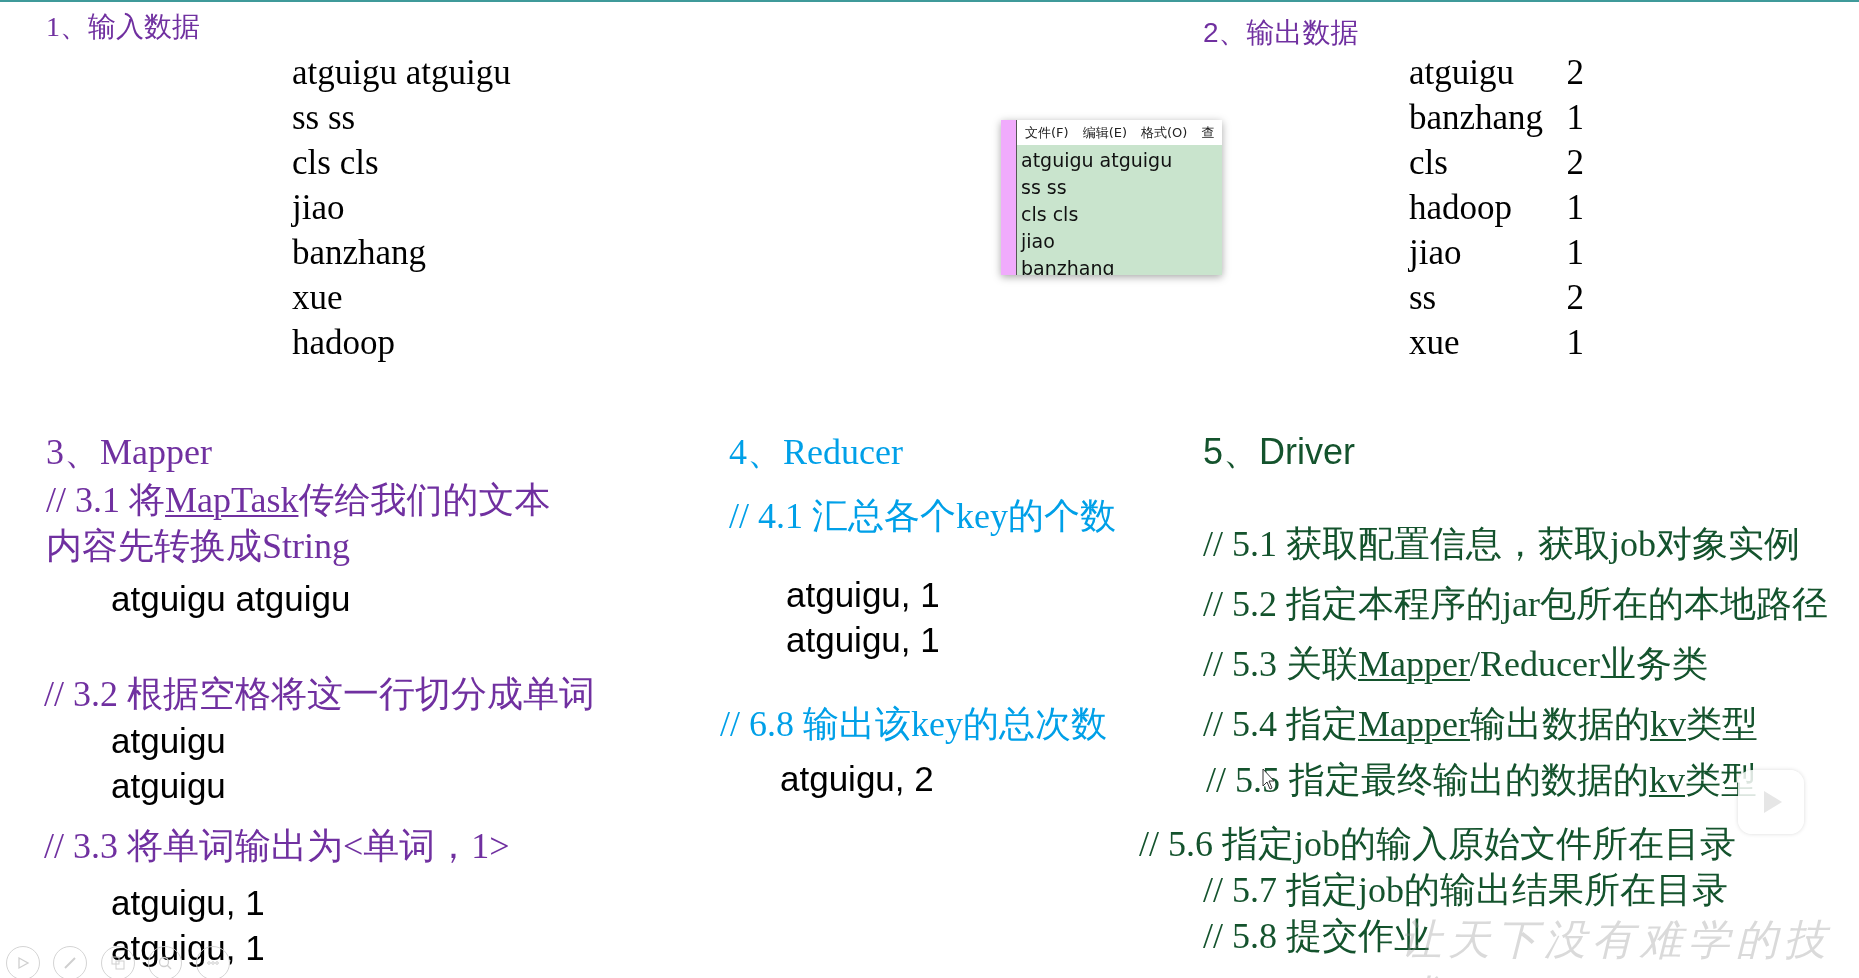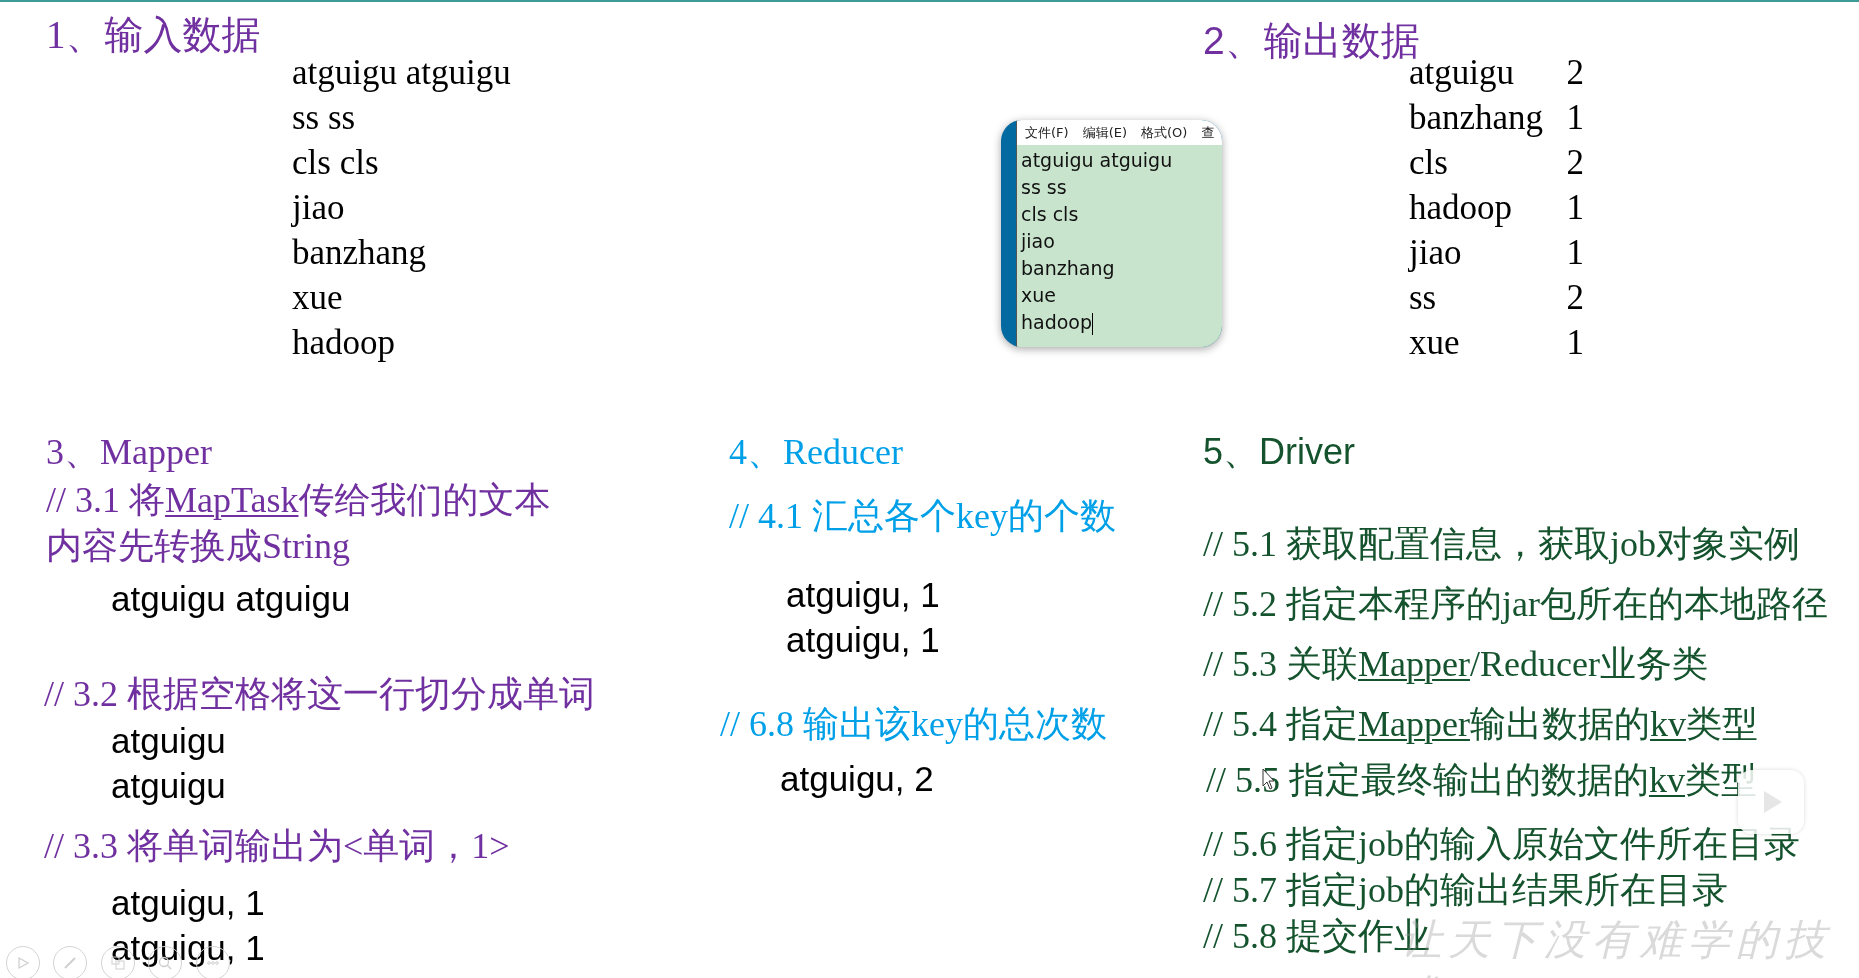--- a/index.html
+++ b/index.html
@@ -9,38 +9,37 @@
     font-family:"Liberation Serif","DejaVu Serif",serif;
   }
   .topline { position:absolute; left:0; top:0; width:1859px; height:2px; background:#3f9a9a; }
   .abs { position:absolute; white-space:nowrap; }
   .purple { color:#7030a0; }
   .blue { color:#00a0e8; }
   .orange { color:#14532d; }
   .black { color:#000; }
   .serif { font-family:"Liberation Serif","DejaVu Serif",serif; }
   .sans { font-family:Liberation Sans, sans-serif; }
-  .h1 { font-size:39px; }
+  .h1 { font-size:28px; }
   .h2 { font-size:36px; }
   .sub { font-size:36px; }
   .data { font-size:35px; line-height:45px; }
   .sdata { font-size:35px; line-height:45px; }
   u { text-decoration:underline; text-underline-offset:3px; text-decoration-thickness:1.5px; }
 
   
   .out-row { display:flex; height:45px; font-size:35px; line-height:45px; }
   .out-key { width:145px; }
   .out-val { width:30px; text-align:right; }
 
   
   .notepad {
-    position:absolute; left:1001px; top:120px; width:221px; height:227px;
-    background:#0369a1; box-shadow:0 2px 8px rgba(0,0,0,0.35);
+    position:absolute; left:1001px; top:120px; width:221px; height:155px;
+    background:#f0abfc; box-shadow:0 2px 8px rgba(0,0,0,0.35);
     overflow:hidden;
-    border-radius:21px;
   }
   .np-gutter { position:absolute; left:15px; top:0; bottom:0; width:1px; background:#555; }
   .np-menubar {
     position:absolute; left:16px; top:0; right:0; height:25px;
     display:flex; align-items:center; gap:14px; padding-left:8px;
     font-family:"DejaVu Sans","Liberation Sans",sans-serif; font-size:13px; color:#222;
     background:#fff;
   }
   .np-text {
     position:absolute; left:16px; top:25px; right:0; bottom:0;
@@ -168,21 +167,21 @@
 <div class="abs orange serif sub" style="left:1203px; top:580px;">// 5.2 指定本程序的jar包所在的本地路径</div>
 <div class="abs orange serif sub" style="left:1203px; top:640px;">
   <span>// 5.3 关联</span><u>Mapper</u><span>/Reducer业务类</span>
 </div>
 <div class="abs orange serif sub" style="left:1203px; top:700px;text-align:center;">
   <span>// 5.4 指定</span><u>Mapper</u><span>输出数据的</span><u>kv</u><span>类型</span>
 </div>
 <div class="abs orange serif sub" style="left:1206px; top:756px;">
   <span>// 5.5 指定最终输出的数据的</span><u>kv</u><span>类型</span>
 </div>
-<div class="abs orange serif sub" style="left:1203px; top:820px;">// 5.6 指定job的输入原始文件所在目录</div>
+<div class="abs orange serif sub" style="left:1139px; top:820px;">// 5.6 指定job的输入原始文件所在目录</div>
 <div class="abs orange serif sub" style="left:1203px; top:866px;">// 5.7  指定job的输出结果所在目录</div>
 <div class="abs orange serif sub" style="left:1191px; top:912px;margin-left:12px;">// 5.8 提交作业</div>
 
 <div class="watermark">让天下没有难学的技术</div>
 
 <div class="play-overlay">
   <svg width="34" height="34" viewBox="0 0 34 34">
     <polygon points="10,6 28,17 10,28" fill="#e6e6e6"></polygon>
   </svg>
 </div>

